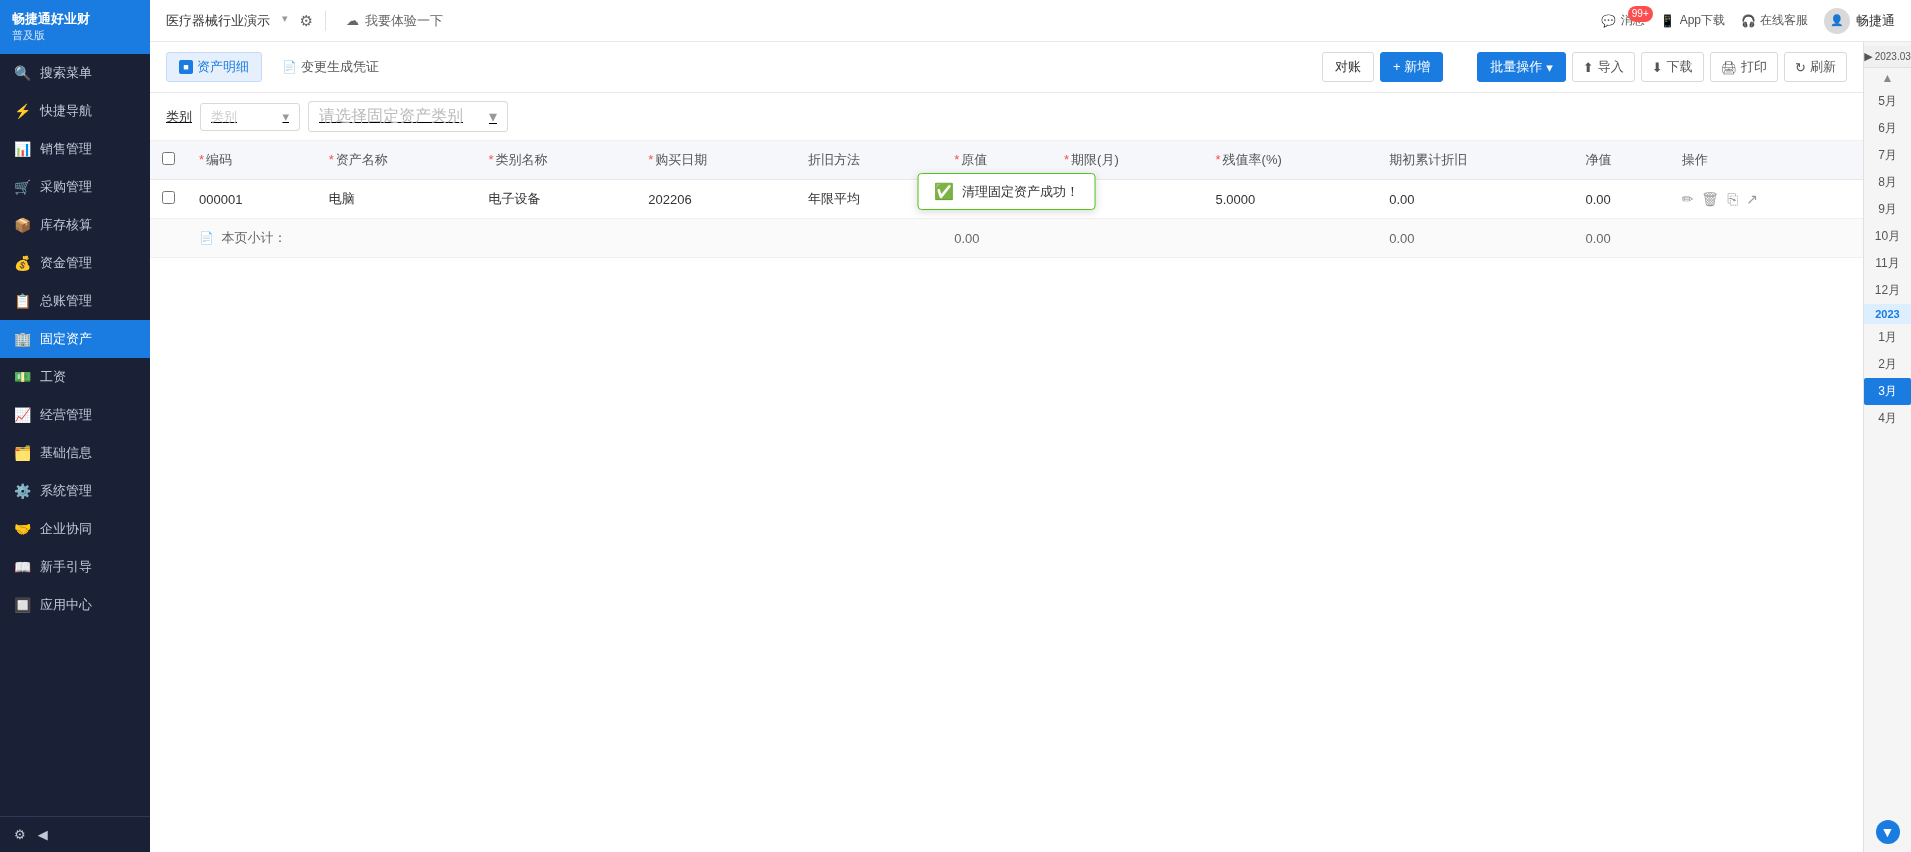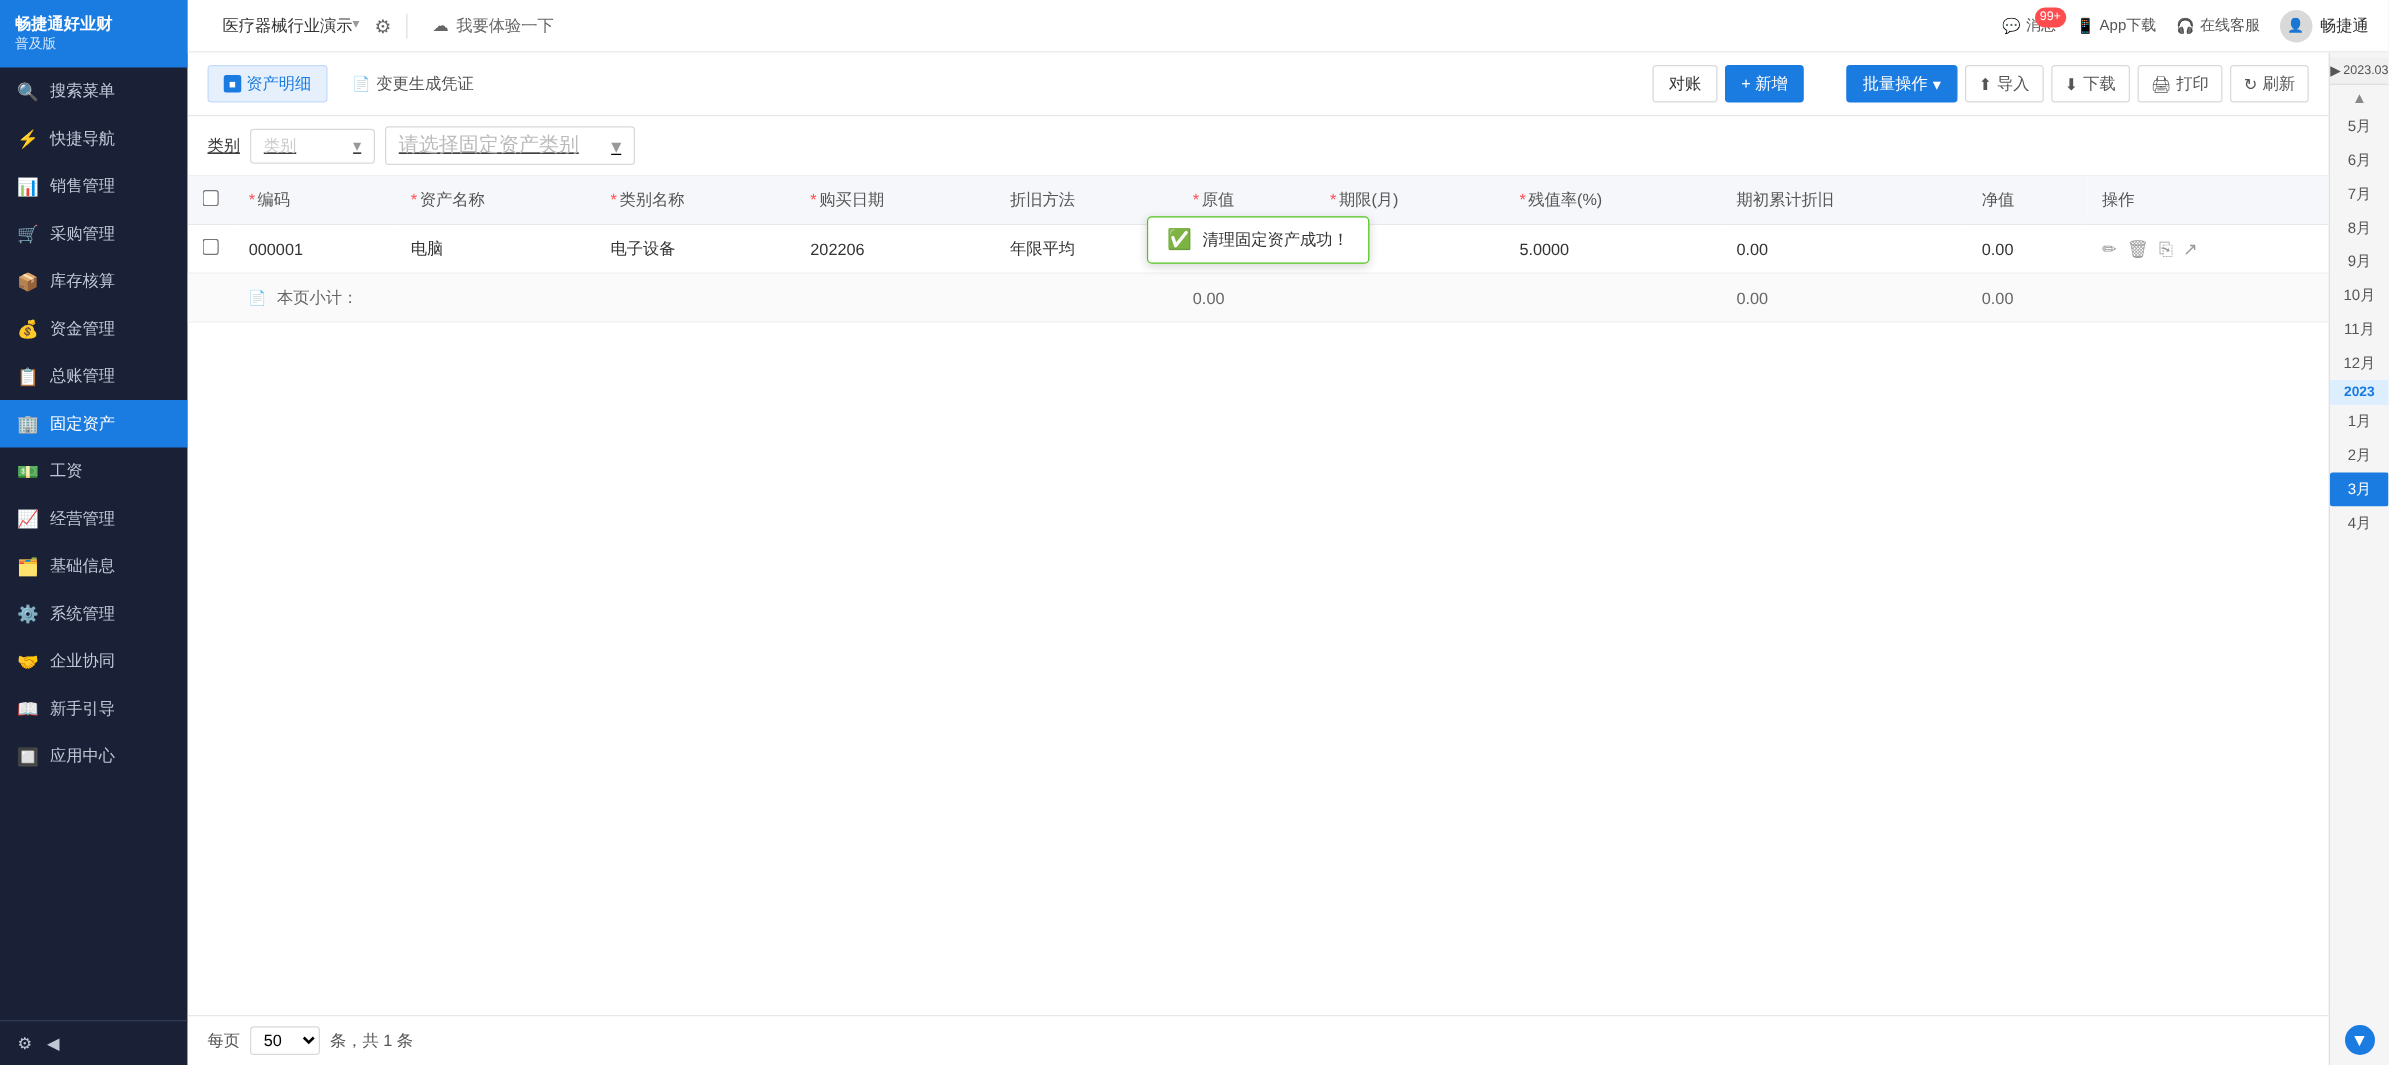--- a/index.html
+++ b/index.html
@@ -67,25 +67,24 @@
       display: flex;
       align-items: center;
       padding: 0 16px;
       border-bottom: 1px solid #e8e8e8;
       gap: 8px;
       flex-shrink: 0;
     }
     .topbar-company {
       display: flex;
       align-items: flex-start;
-      gap: 0;
+      gap: 12px;
       font-size: 13px;
       color: #333;
       cursor: pointer;
-      margin-left: 12px;
     }
     .topbar-company .arrow { color: #999; font-size: 11px; }
     .topbar-settings { color: #666; cursor: pointer; font-size: 15px; margin-left: 4px; }
     .topbar-experience {
       display: flex;
       align-items: center;
       gap: 6px;
       color: #666;
       font-size: 13px;
       cursor: pointer;
@@ -580,28 +579,20 @@
               <td></td>
               <td></td>
               <td>0.00</td>
               <td>0.00</td>
               <td></td>
             </tr>
           </tbody>
         </table>
       </div>
 
-      <div class="table-footer">
-        <span>每页</span>
-        <select class="footer-select">
-          <option value="50">50</option>
-          <option value="100">100</option>
-        </select>
-        <span>条，共 1 条</span>
-      </div>
 
     </div>
 
     <div class="right-panel">
       <div class="right-panel-header">
         <span style="font-size:11px; cursor:pointer;">▶</span>
         <span style="font-size:10px;">2023.03</span>
       </div>
       <div class="right-panel-top-btn">▲</div>
       <div class="month-item"><span>5月</span></div>

